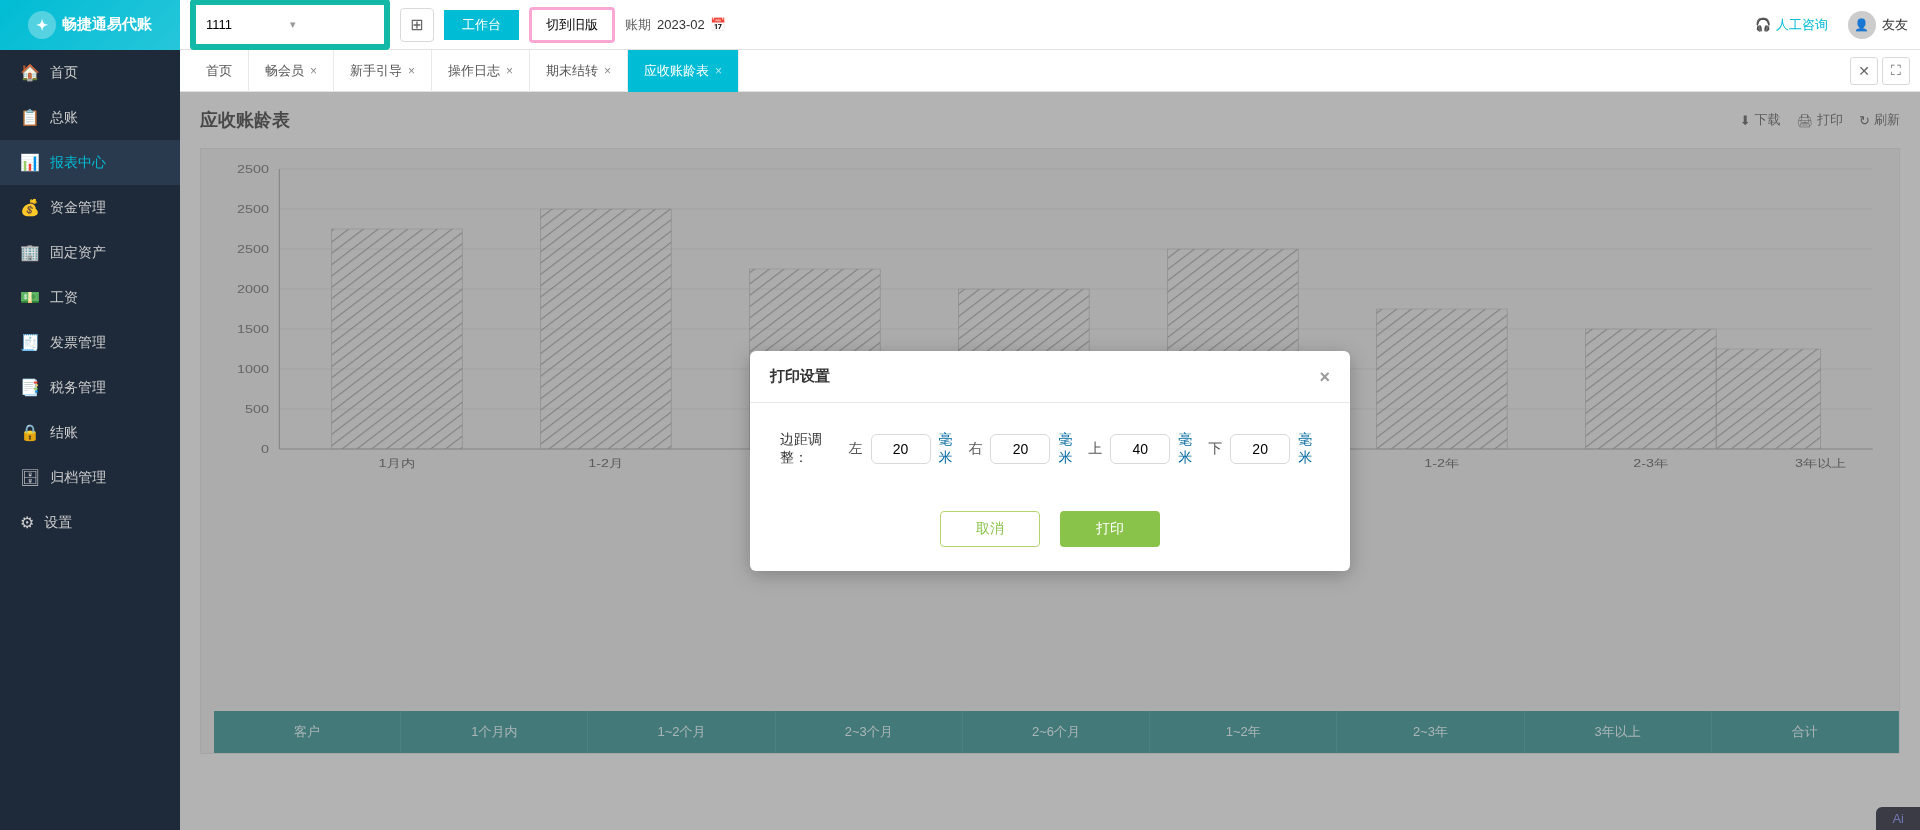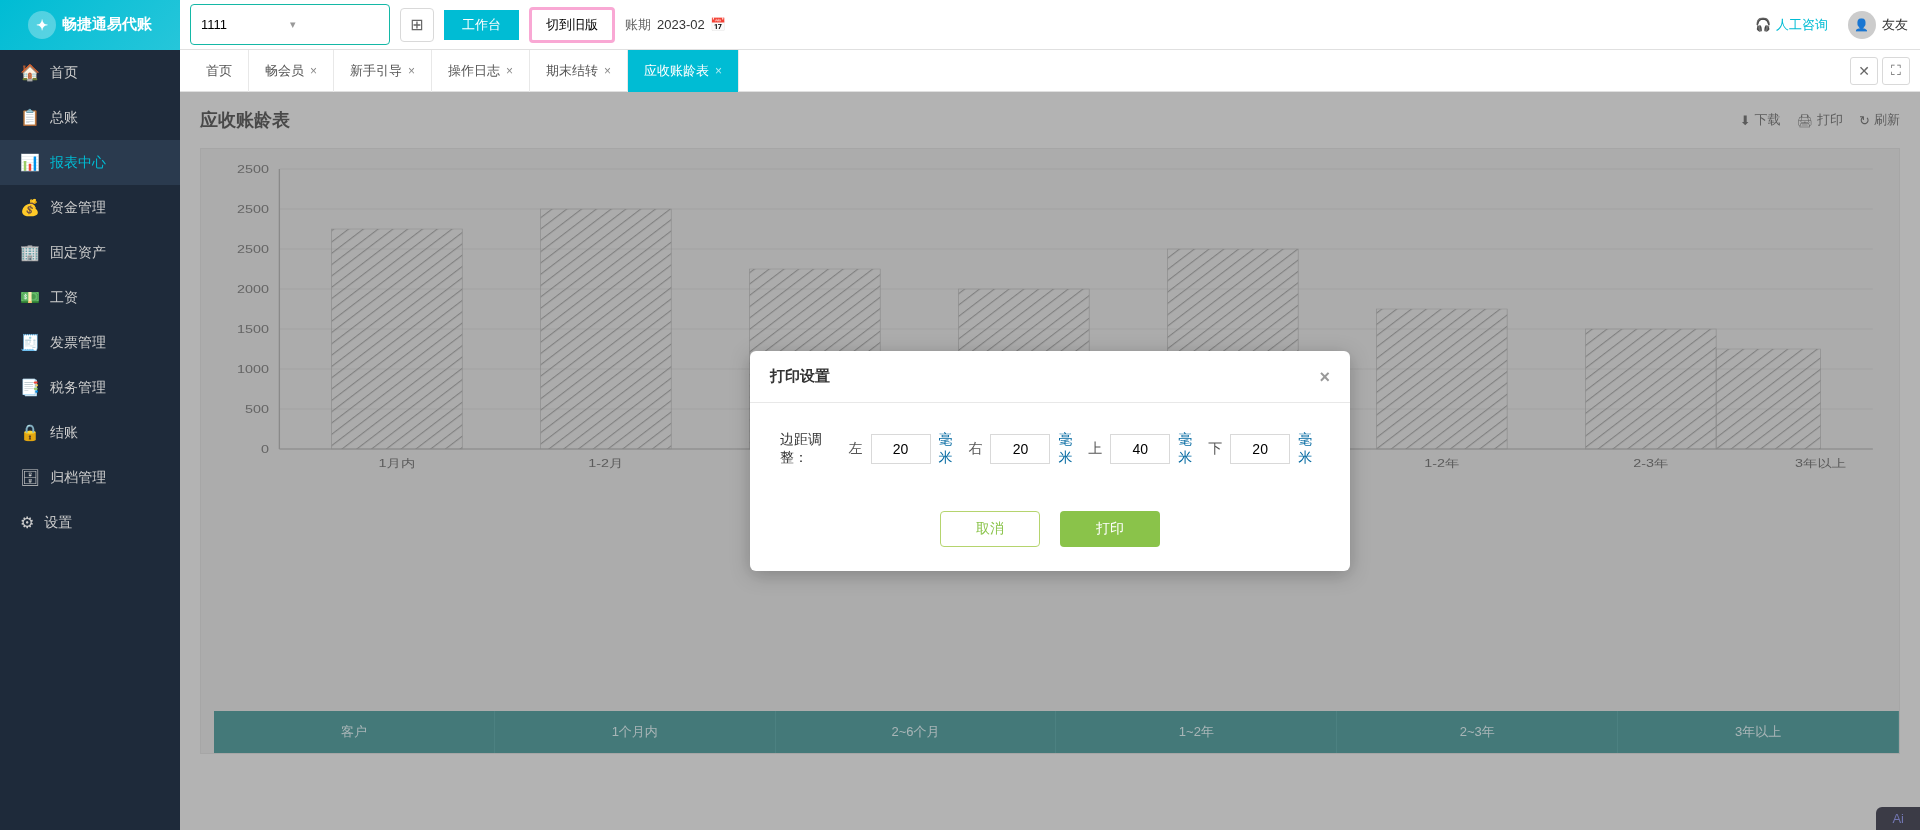--- a/index.html
+++ b/index.html
@@ -32,21 +32,21 @@
     .logo-icon {
       width: 28px; height: 28px;
       background: rgba(255,255,255,0.3);
       border-radius: 50%;
       display: flex; align-items: center; justify-content: center;
       font-size: 14px;
     }
     .company-selector {
       display: flex;
       align-items: center;
-      border: 1px solid #14b8a6;
+      border: 6px solid #14b8a6;
       border-radius: 4px;
       padding: 12px 10px;
       min-width: 200px;
       cursor: pointer;
       background: #fff;
     }
     .company-selector span { flex: 1; }
     .company-selector .arrow { color: #999; font-size: 11px; }
     .icon-btn {
       width: 34px; height: 34px;
@@ -309,21 +309,21 @@
       gap: 8px;
       font-size: 14px;
       color: #333;
     }
     .margin-label { margin-right: 6px; }
     .margin-side-label { color: #555; }
     .margin-input {
       width: 60px;
       height: 30px;
       border: 1px solid #d9d9d9;
-      border-radius: 0;
+      border-radius: 6px;
       text-align: center;
       font-size: 14px;
       padding: 0 4px;
       outline: none;
     }
     .margin-unit { color: #0369a1; }
     .dialog-footer {
       display: flex;
       align-items: center;
       justify-content: center;
@@ -549,24 +549,27 @@
           <text x="790" y="318" text-anchor="middle" font-size="11" fill="#555">6-12个月</text>
           <text x="950" y="318" text-anchor="middle" font-size="11" fill="#555">1-2年</text>
           <text x="1110" y="318" text-anchor="middle" font-size="11" fill="#555">2-3年</text>
           <text x="1240" y="318" text-anchor="middle" font-size="11" fill="#555">3年以上</text>
         </svg>
 
         
         <div class="table-footer">
           <div class="table-footer-cell">客户</div>
           <div class="table-footer-cell">1个月内</div>
+          <div class="table-footer-cell">1~2个月</div>
+          <div class="table-footer-cell">2~3个月</div>
           <div class="table-footer-cell">2~6个月</div>
           <div class="table-footer-cell">1~2年</div>
           <div class="table-footer-cell">2~3年</div>
           <div class="table-footer-cell">3年以上</div>
+          <div class="table-footer-cell">合计</div>
         </div>
       </div>
 
       <div class="overlay">
         <div class="dialog">
           <div class="dialog-header">
             <span>打印设置</span>
             <span class="dialog-close">×</span>
           </div>
           <div class="dialog-body">

